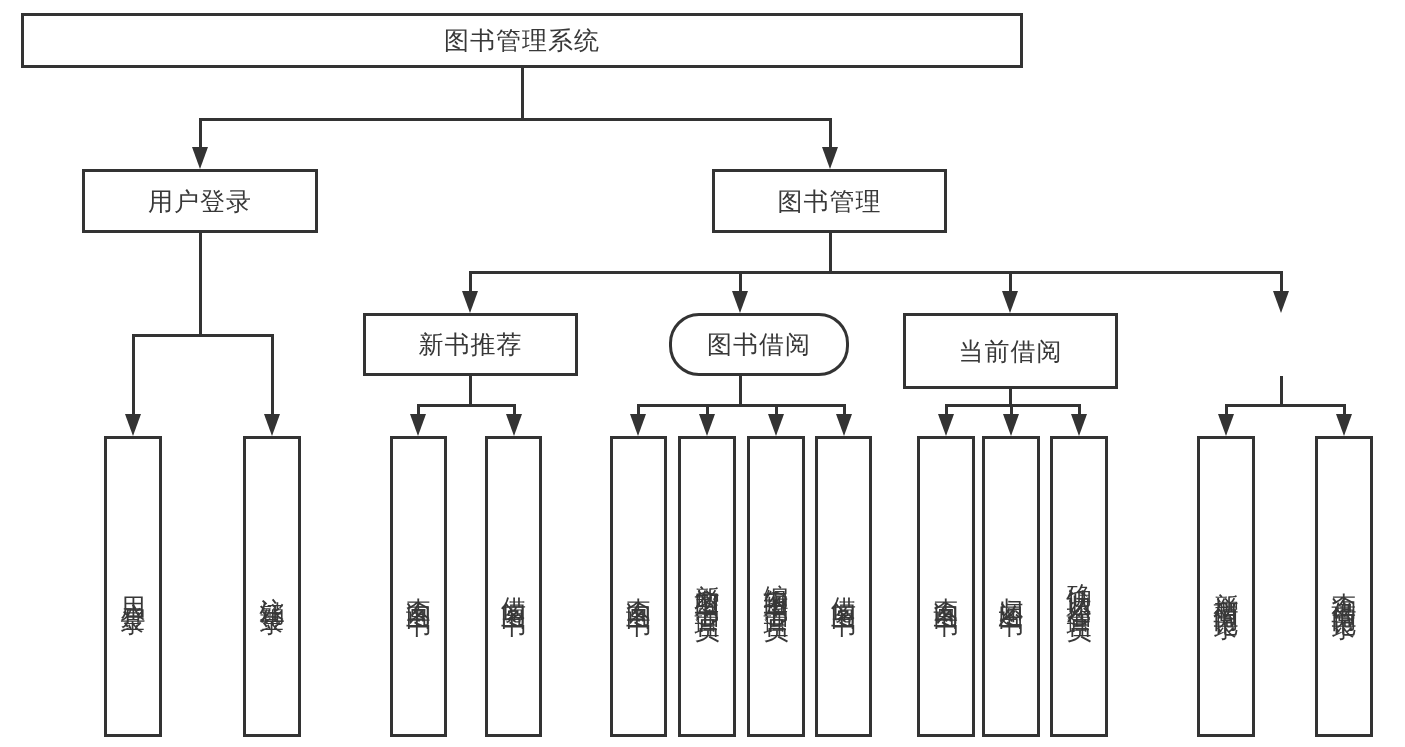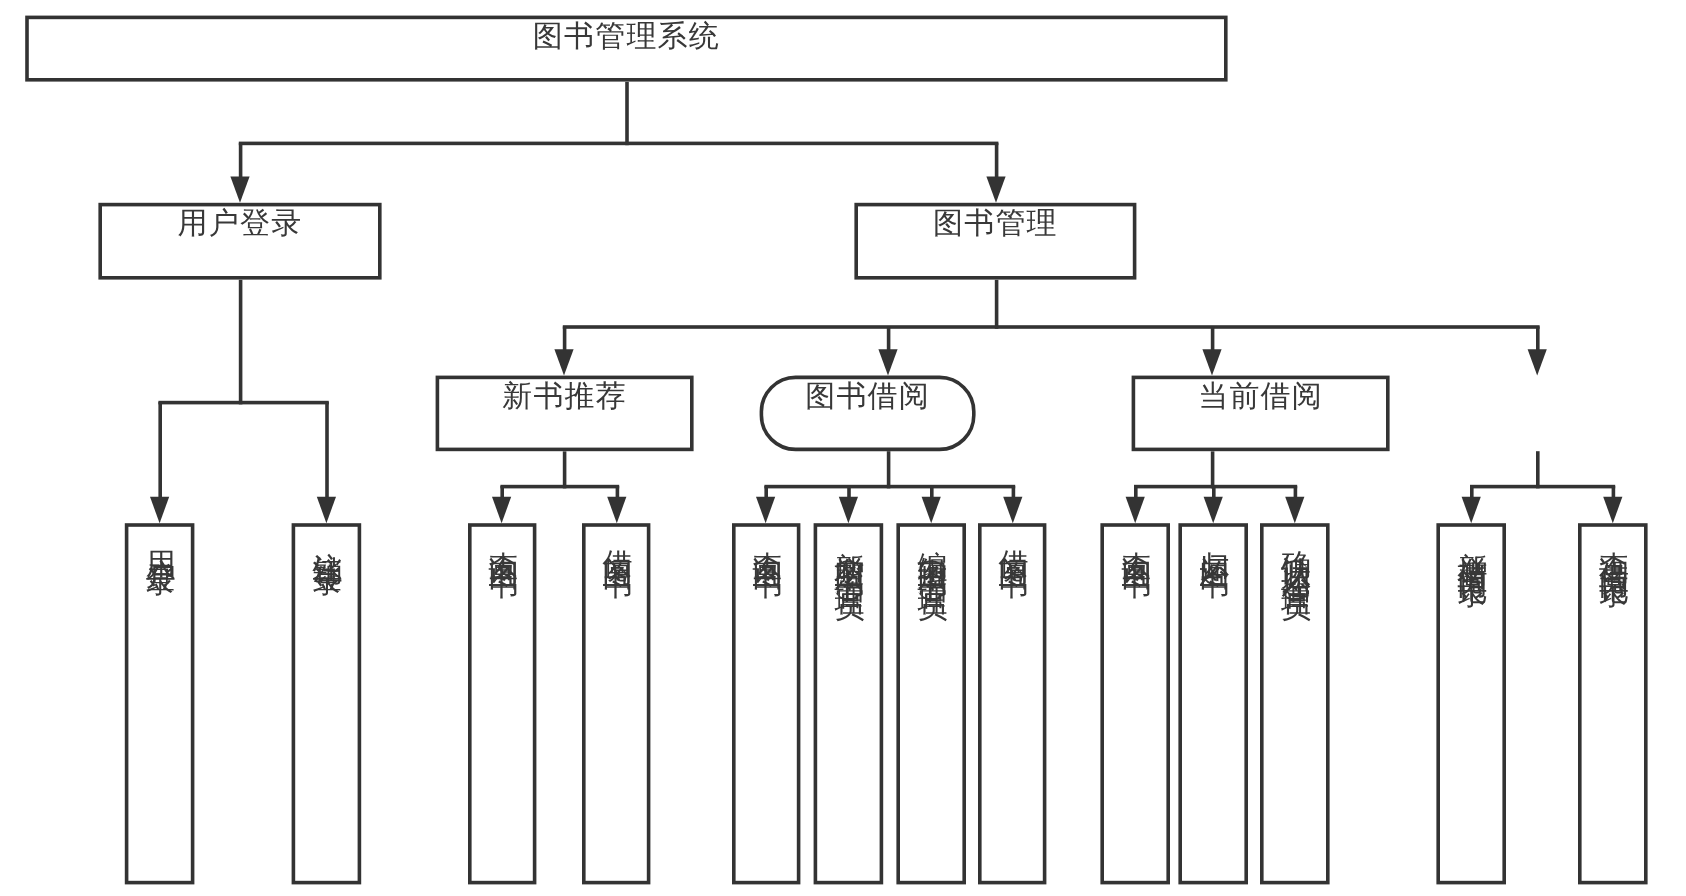--- a/index.html
+++ b/index.html
@@ -10,20 +10,21 @@
     background: #ffffff;
     overflow: hidden;
     font-family: "Liberation Sans", "DejaVu Sans", sans-serif;
   }
   .node {
     position: absolute;
     background: #ffffff;
     border: 3px solid #333333;
     box-sizing: border-box;
     display: flex;
+    align-items: center;
     justify-content: center;
     z-index: 2;
   }
   .node-label {
     font-size: 25px;
     color: #383838;
     letter-spacing: 1px;
     white-space: nowrap;
     line-height: 1.15;
   }
@@ -117,24 +118,24 @@
     </div>
     <div class="node" style="left: 82px; top: 169px; width: 236px; height: 64px;">
       <span class="node-label">用户登录</span>
     </div>
     <div class="node" style="left: 363px; top: 313px; width: 215px; height: 63px;">
       <span class="node-label">新书推荐</span>
     </div>
     <div class="node" style="left: 712px; top: 169px; width: 235px; height: 64px;">
       <span class="node-label">图书管理</span>
     </div>
-    <div class="node" style="left: 633px; top: 313px; width: 180px; height: 63px; border-radius: 30px;">
+    <div class="node" style="left: 669px; top: 313px; width: 180px; height: 63px; border-radius: 30px;">
       <span class="node-label">图书借阅</span>
     </div>
-    <div class="node" style="left: 903px; top: 313px; width: 215px; height: 63px; margin-left: 40px;">
+    <div class="node" style="left: 903px; top: 313px; width: 215px; height: 76px;">
       <span class="node-label">当前借阅</span>
     </div>
     <div class="node vertical" style="left: 104px; top: 436px; width: 58px; height: 301px;">
       <span class="node-label">用户登录</span>
     </div>
     <div class="node vertical" style="left: 243px; top: 436px; width: 58px; height: 301px;">
       <span class="node-label">注销登录</span>
     </div>
     <div class="node vertical" style="left: 390px; top: 436px; width: 57px; height: 301px;">
       <span class="node-label">查询图书</span>

